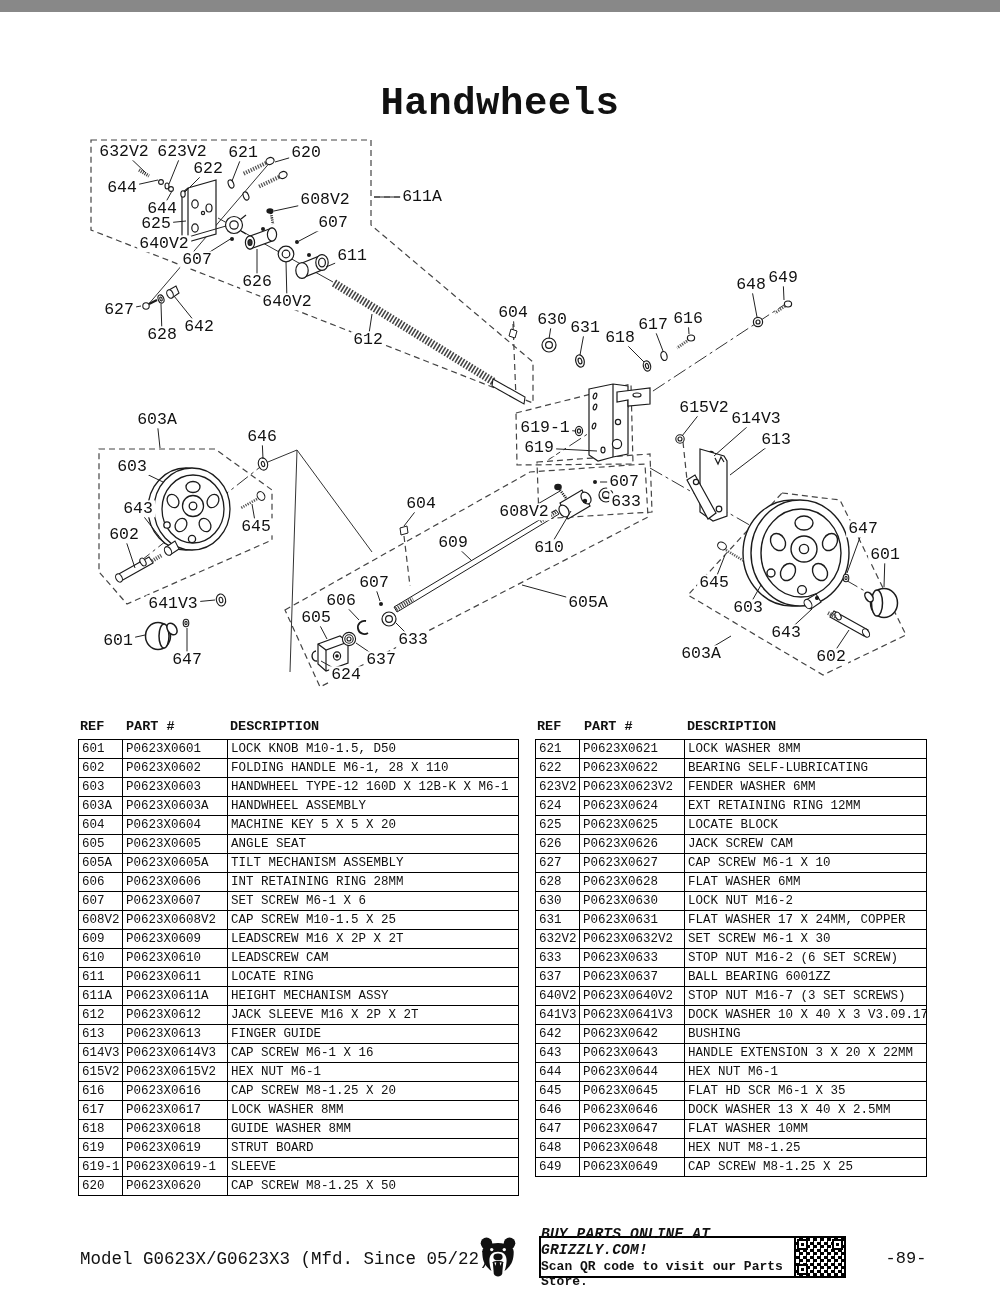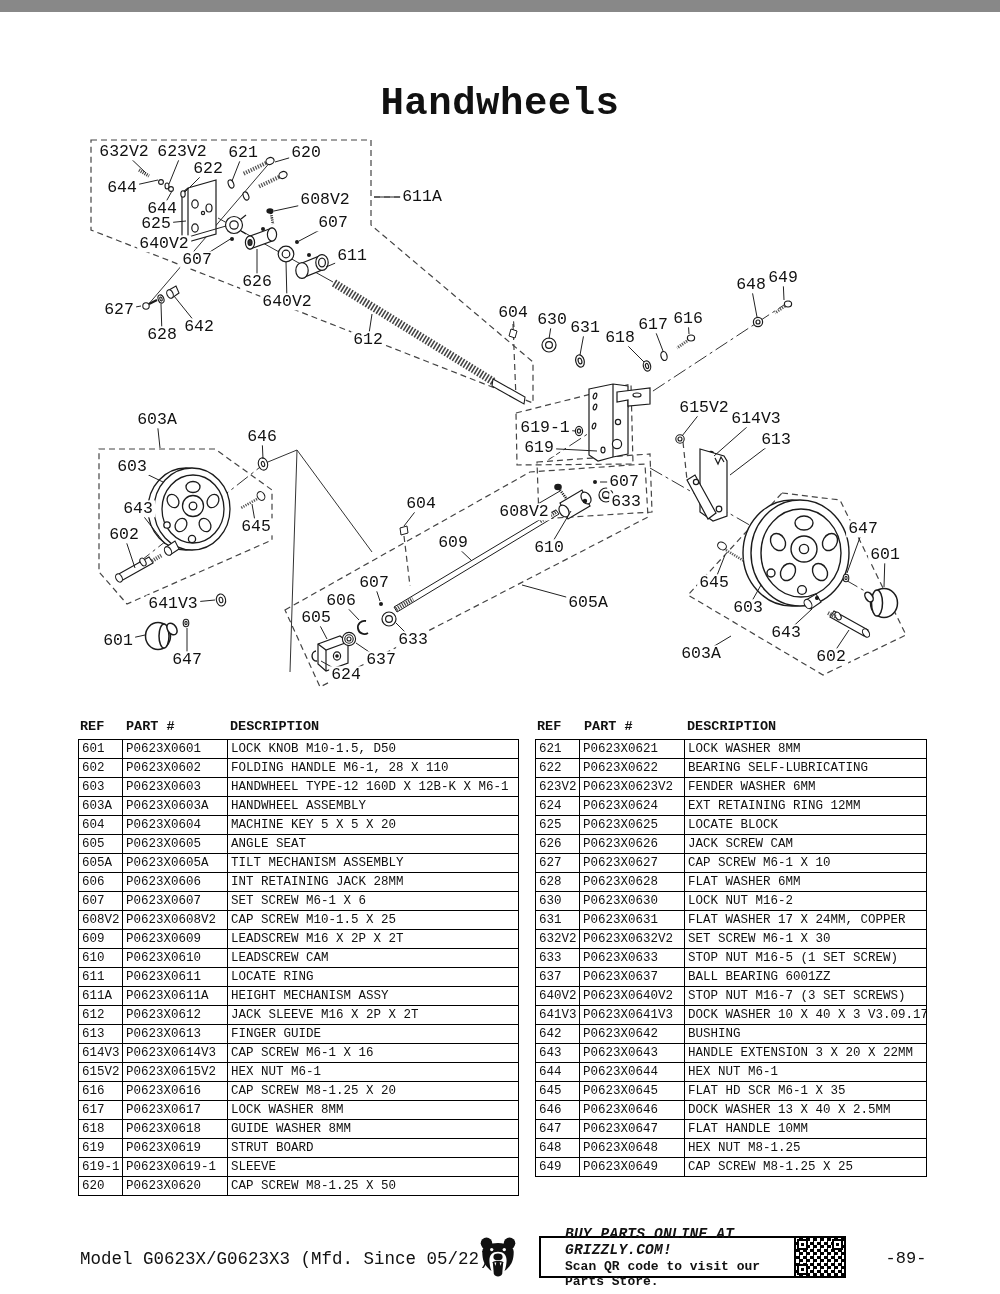--- a/index.html
+++ b/index.html
@@ -13,21 +13,21 @@
         background:#fff;padding:0 2px;white-space:nowrap;line-height:1.05;}
   .ptable{position:absolute;border-collapse:collapse;table-layout:fixed;}
   .ptable td{border:1px solid #000;height:18px;padding:0 2px 0 3px;font-size:12.5px;
         white-space:nowrap;overflow:hidden;line-height:18px;}
   .thead{position:absolute;font-size:13.5px;font-weight:bold;white-space:nowrap;}
   .thead span{position:absolute;top:0;}
   #footer-model{position:absolute;left:80px;top:1237px;font-size:17.5px;}
   #page-number{position:absolute;left:876px;top:1237px;width:60px;text-align:center;font-size:17px;}
   #bear{position:absolute;left:479px;top:1224px;width:38px;height:44px;}
   #promo-box{position:absolute;left:539px;top:1224px;width:307px;height:42px;border:2px solid #000;
-        display:flex;box-sizing:border-box;background:#fff;padding-left:24px;}
+        display:flex;box-sizing:border-box;background:#fff;}
   #promo-text{flex:1;display:flex;flex-direction:column;justify-content:center;align-items:center;}
   #promo-line1{font-size:14.5px;font-weight:bold;font-style:italic;letter-spacing:0.2px;}
   #promo-line2{font-size:13px;font-weight:600;margin-top:1px;}
   #qr-cell{width:48px;border-left:2px solid #000;position:relative;
         background:repeating-conic-gradient(#000 0 25%, #fff 0 50%);background-size:7px 7px;}
   .finder{position:absolute;width:11px;height:11px;border:2px solid #000;background:#fff;box-sizing:border-box;}
   .finder::after{content:"";position:absolute;left:2px;top:2px;width:3px;height:3px;background:#000;}
   .f-tl{left:1px;top:1px}.f-tr{right:1px;top:1px}.f-bl{left:1px;bottom:1px}
 </style>
 </head>
@@ -476,21 +476,21 @@
           <td>ANGLE SEAT</td>
         </tr>
         <tr>
           <td>605A</td>
           <td>P0623X0605A</td>
           <td>TILT MECHANISM ASSEMBLY</td>
         </tr>
         <tr>
           <td>606</td>
           <td>P0623X0606</td>
-          <td>INT RETAINING JACK 28MM</td>
+          <td>INT RETAINING RING 28MM</td>
         </tr>
         <tr>
           <td>607</td>
           <td>P0623X0607</td>
           <td>SET SCREW M6-1 X 6</td>
         </tr>
         <tr>
           <td>608V2</td>
           <td>P0623X0608V2</td>
           <td>CAP SCREW M10-1.5 X 25</td>
@@ -625,21 +625,21 @@
           <td>FLAT WASHER 17 X 24MM, COPPER</td>
         </tr>
         <tr>
           <td>632V2</td>
           <td>P0623X0632V2</td>
           <td>SET SCREW M6-1 X 30</td>
         </tr>
         <tr>
           <td>633</td>
           <td>P0623X0633</td>
-          <td>STOP NUT M16-5 (1 SET SCREW)</td>
+          <td>STOP NUT M16-2 (6 SET SCREW)</td>
         </tr>
         <tr>
           <td>637</td>
           <td>P0623X0637</td>
           <td>BALL BEARING 6001ZZ</td>
         </tr>
         <tr>
           <td>640V2</td>
           <td>P0623X0640V2</td>
           <td>STOP NUT M16-7 (3 SET SCREWS)</td>
@@ -670,21 +670,21 @@
           <td>FLAT HD SCR M6-1 X 35</td>
         </tr>
         <tr>
           <td>646</td>
           <td>P0623X0646</td>
           <td>DOCK WASHER 13 X 40 X 2.5MM</td>
         </tr>
         <tr>
           <td>647</td>
           <td>P0623X0647</td>
-          <td>FLAT HANDLE 10MM</td>
+          <td>FLAT WASHER 10MM</td>
         </tr>
         <tr>
           <td>648</td>
           <td>P0623X0648</td>
           <td>HEX NUT M8-1.25</td>
         </tr>
         <tr>
           <td>649</td>
           <td>P0623X0649</td>
           <td>CAP SCREW M8-1.25 X 25</td>

